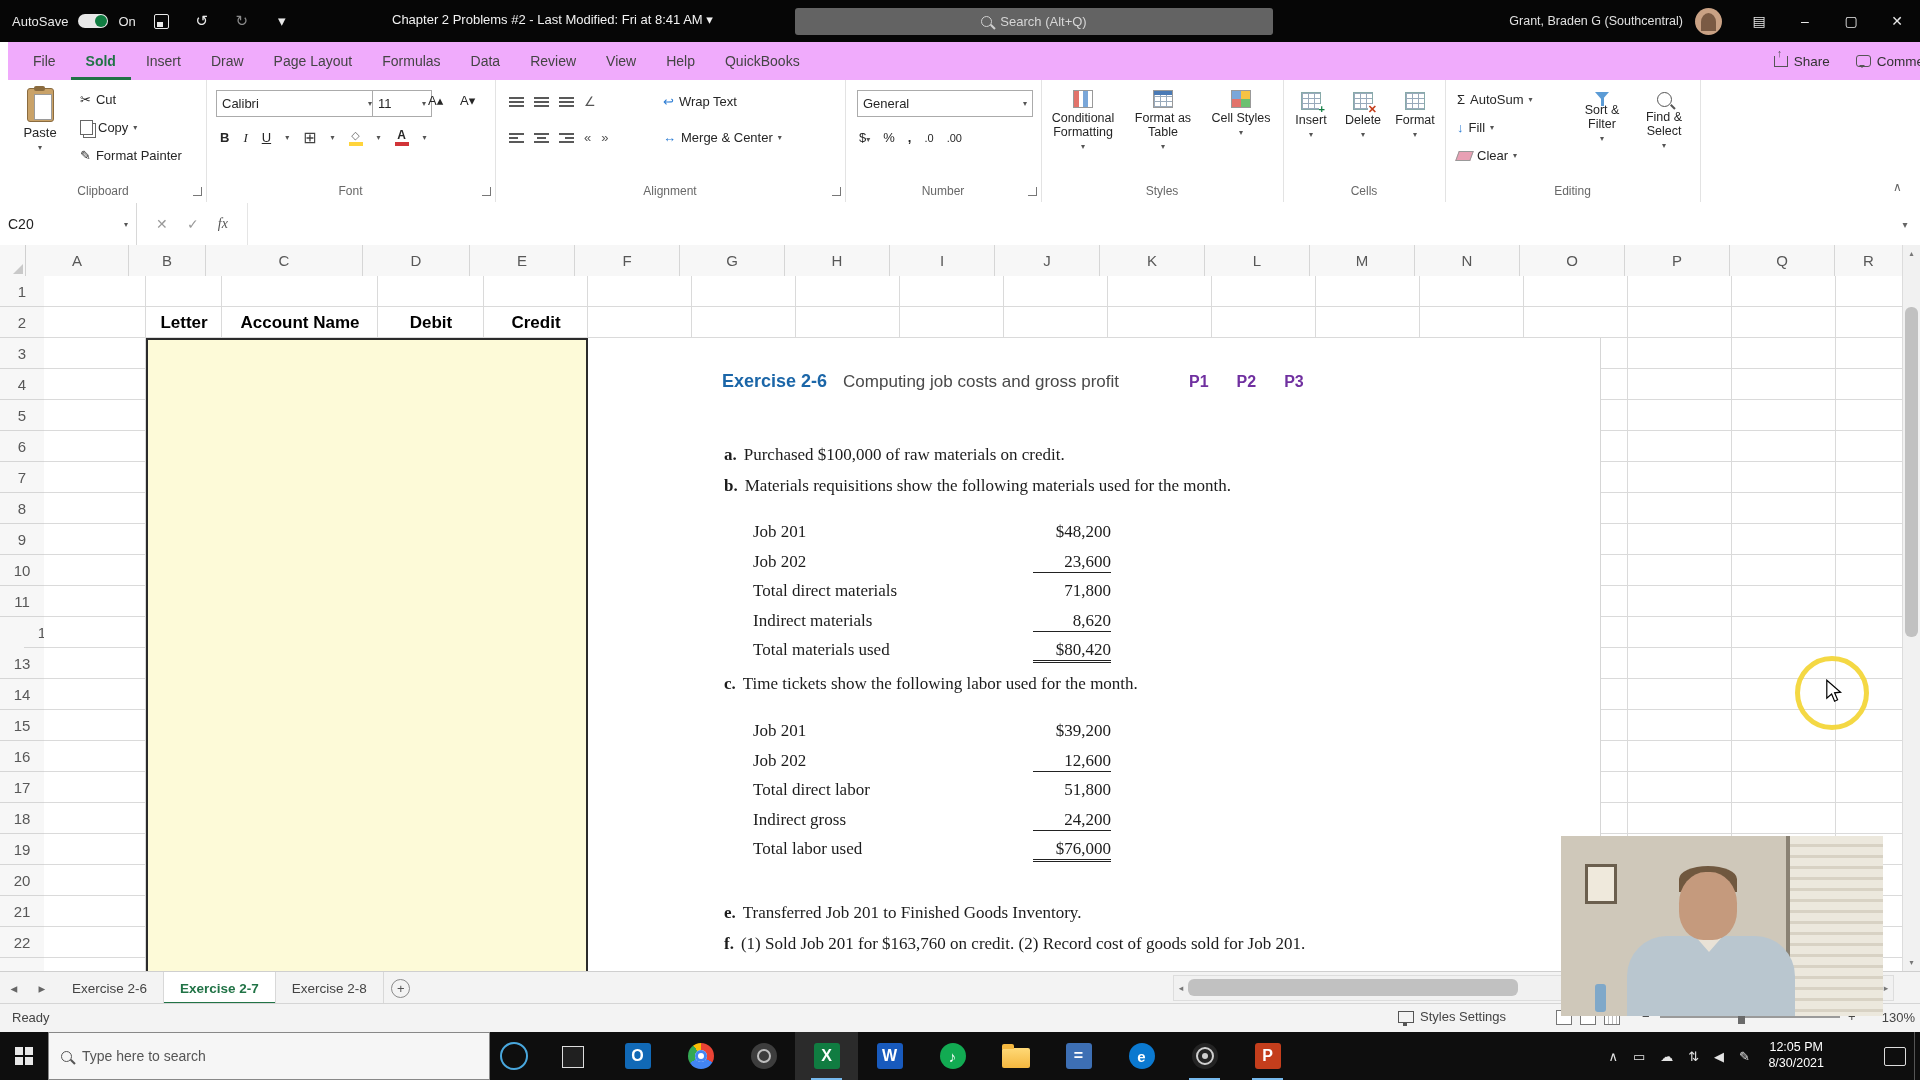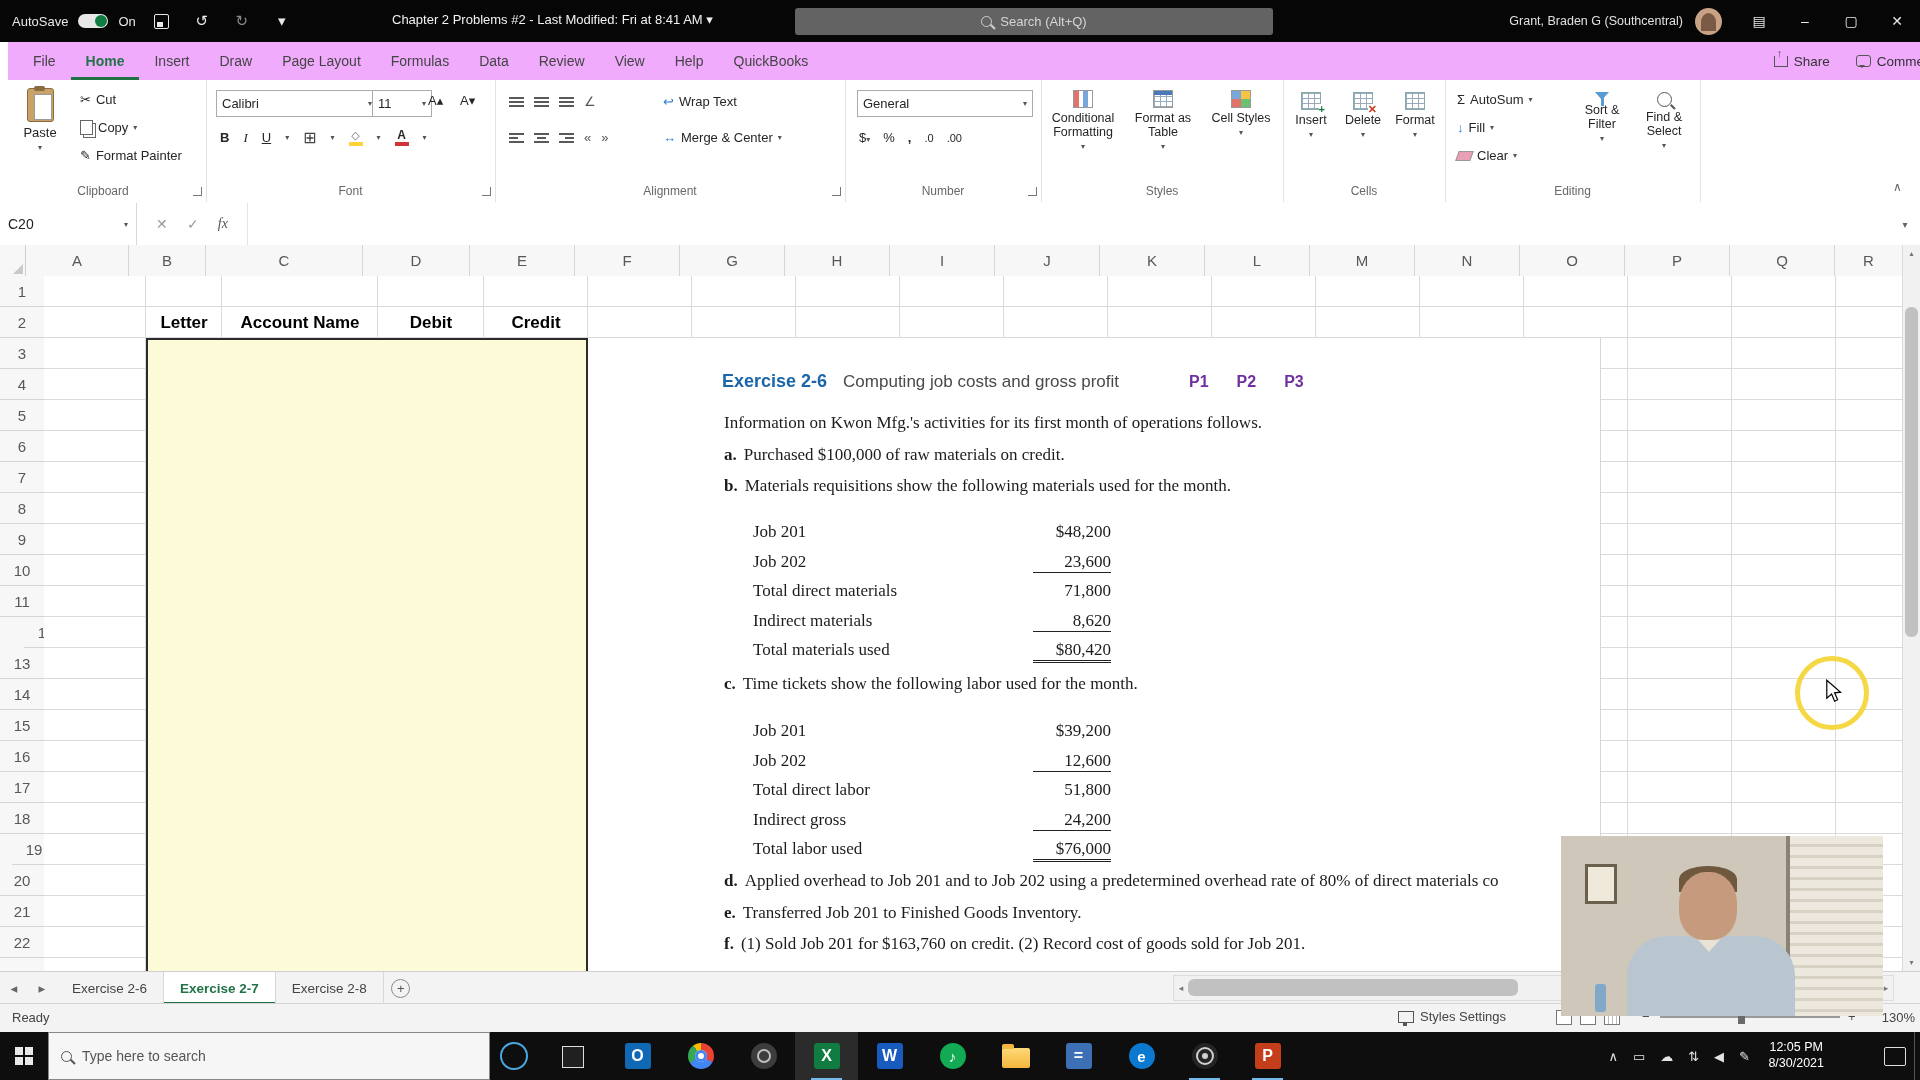--- a/index.html
+++ b/index.html
@@ -200,21 +200,21 @@
       <span class="winbtn">▤</span>
       <span class="winbtn">–</span>
       <span class="winbtn">▢</span>
       <span class="winbtn">✕</span>
     </div>
   </div>
 
   <div id="menubar">
     <div id="menu-tabs">
         <div class="mtab">File</div>
-        <div class="mtab active">Home</div>
+        <div class="mtab active">Sold</div>
         <div class="mtab">Insert</div>
         <div class="mtab">Draw</div>
         <div class="mtab">Page Layout</div>
         <div class="mtab">Formulas</div>
         <div class="mtab">Data</div>
         <div class="mtab">Review</div>
         <div class="mtab">View</div>
         <div class="mtab">Help</div>
         <div class="mtab">QuickBooks</div>
       </div>
@@ -484,21 +484,21 @@
         <div class="rowhead" style="top: 248px; height: 31px;">9</div>
         <div class="rowhead" style="top: 279px; height: 31px;">10</div>
         <div class="rowhead" style="top: 310px; height: 31px;">11</div>
         <div class="rowhead" style="top: 341px; height: 31px; margin-left: 24px;">12</div>
         <div class="rowhead" style="top: 372px; height: 31px;">13</div>
         <div class="rowhead" style="top: 403px; height: 31px;">14</div>
         <div class="rowhead" style="top: 434px; height: 31px;">15</div>
         <div class="rowhead" style="top: 465px; height: 31px;">16</div>
         <div class="rowhead" style="top: 496px; height: 31px;">17</div>
         <div class="rowhead" style="top: 527px; height: 31px;">18</div>
-        <div class="rowhead" style="top: 558px; height: 31px; margin-left: 12px;">19</div>
+        <div class="rowhead" style="top: 558px; height: 31px;">19</div>
         <div class="rowhead" style="top: 589px; height: 31px;">20</div>
         <div class="rowhead" style="top: 620px; height: 31px;">21</div>
         <div class="rowhead" style="top: 651px; height: 31px;">22</div>
       </div>
     <div id="cells">
       <div id="vlines">
           <div class="vline" style="left: 101px;"></div>
           <div class="vline" style="left: 177px;"></div>
           <div class="vline" style="left: 333px;"></div>
           <div class="vline" style="left: 439px;"></div>
@@ -551,21 +551,20 @@
       <div id="eximg">
         <div id="ex-titleline">
           <span id="ex-code">Exercise 2-6</span>
           <span id="ex-title">Computing job costs and gross profit</span>
           <span id="ex-tags">
             <span>P1</span>
             <span>P2</span>
             <span>P3</span>
           </span>
         </div>
-        <div class="ex-line" style="top:75px;"><span>Information on Kwon Mfg.'s activities for its first month of operations follows.</span></div>
         <div class="ex-line" style="top:107px;"><b>a.</b><span>Purchased $100,000 of raw materials on credit.</span></div>
         <div class="ex-line" style="top:138px;"><b>b.</b><span>Materials requisitions show the following materials used for the month.</span></div>
         <div id="mat-table">
             <div class="fin-label" style="top: 184px;">Job 201</div>
             <div class="fin-amt" style="top: 184px;">$48,200</div>
             <div class="fin-label" style="top: 214px;">Job 202</div>
             <div class="fin-amt single" style="top: 214px;">23,600</div>
             <div class="fin-label" style="top: 243px;">Total direct materials</div>
             <div class="fin-amt" style="top: 243px;">71,800</div>
             <div class="fin-label" style="top: 273px;">Indirect materials</div>
@@ -579,21 +578,20 @@
             <div class="fin-amt" style="top: 383px;">$39,200</div>
             <div class="fin-label" style="top: 413px;">Job 202</div>
             <div class="fin-amt single" style="top: 413px;">12,600</div>
             <div class="fin-label" style="top: 442px;">Total direct labor</div>
             <div class="fin-amt" style="top: 442px;">51,800</div>
             <div class="fin-label" style="top: 472px;">Indirect gross</div>
             <div class="fin-amt single" style="top: 472px;">24,200</div>
             <div class="fin-label" style="top: 501px;">Total labor used</div>
             <div class="fin-amt double" style="top: 501px;">$76,000</div>
           </div>
-        <div class="ex-line" style="top:533px;"><b>d.</b><span>Applied overhead to Job 201 and to Job 202 using a predetermined overhead rate of 80% of direct materials co</span></div>
         <div class="ex-line" style="top:565px;"><b>e.</b><span>Transferred Job 201 to Finished Goods Inventory.</span></div>
         <div class="ex-line" style="top:596px;"><b>f.</b><span>(1) Sold Job 201 for $163,760 on credit. (2) Record cost of goods sold for Job 201.</span></div>
       </div>
     </div>
   </div>
 
   <div id="vscroll">
     <span class="scr-arrow" style="top:0;">▴</span>
     <div id="vthumb"></div>
     <span class="scr-arrow" style="bottom:0;">▾</span>

